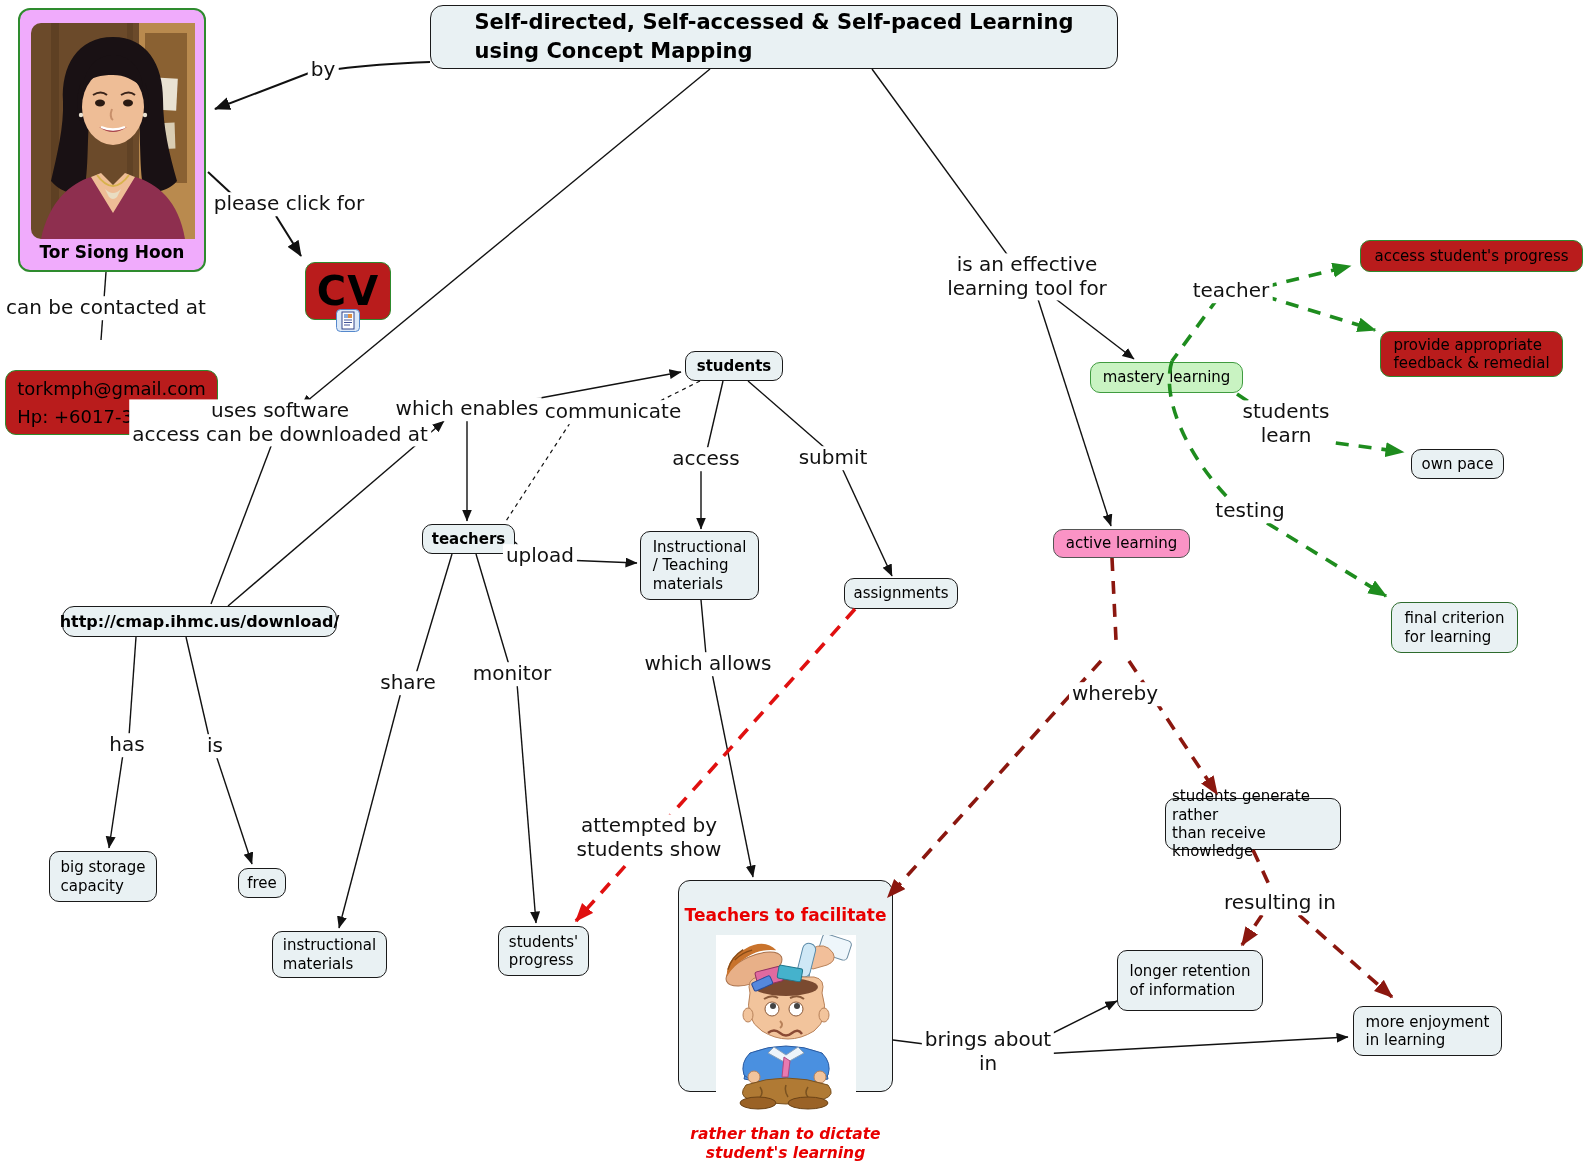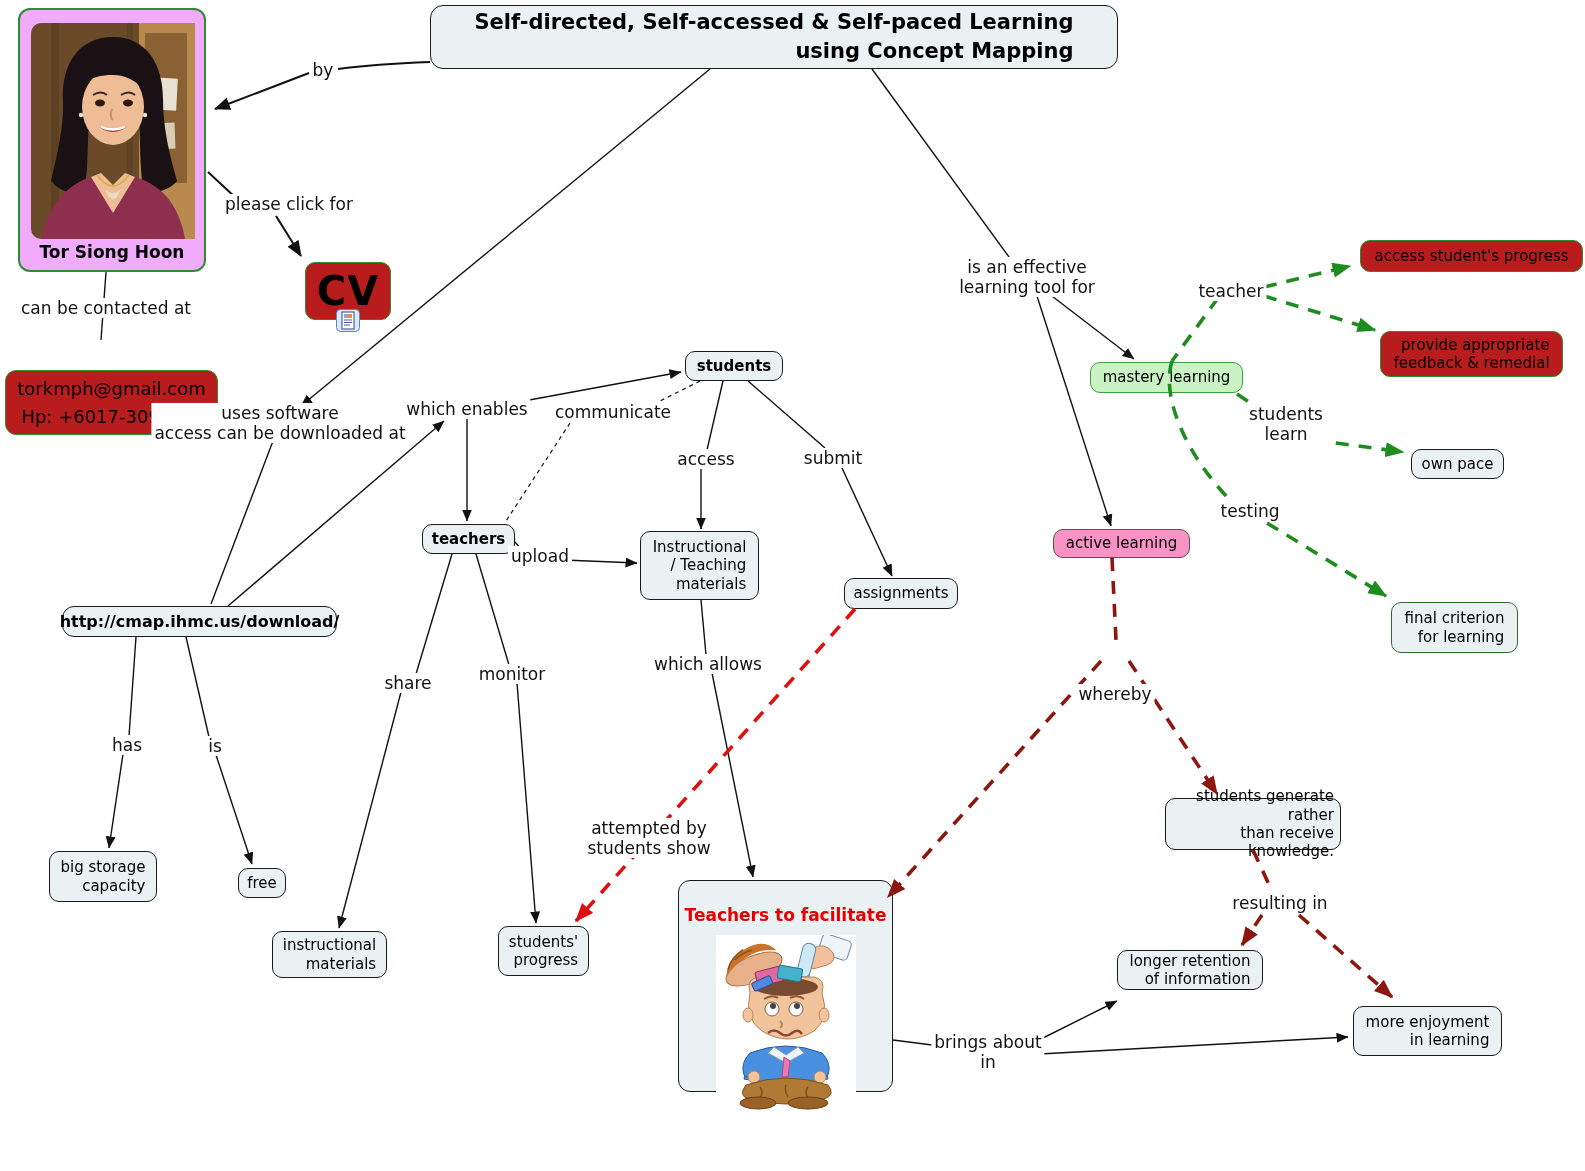--- a/index.html
+++ b/index.html
@@ -1,25 +1,25 @@
 <!DOCTYPE html>
 <html><head>
 <meta charset="utf-8">
 <style>
   html,body{margin:0;padding:0;}
   body{width:1585px;height:1171px;position:relative;background:#ffffff;
        font-family:"DejaVu Sans","Liberation Sans",sans-serif;overflow:hidden;}
   #wires{position:absolute;left:0;top:0;width:1585px;height:1171px;z-index:3;pointer-events:none;}
   .n{position:absolute;box-sizing:border-box;background:#e9f1f3;border:1px solid #1a1a1a;
-     border-radius:10px;color:#000;font-size:15px;line-height:1.22;text-align:right;
+     border-radius:10px;color:#000;font-size:15px;line-height:1.22;text-align:left;
      display:flex;align-items:center;justify-content:center;white-space:pre-line;z-index:2;padding:2px 6px;}
   .bold{font-weight:bold;}
   .gb{border:1.6px solid #2e8b2e;background:#b91c1c;}
   .lbl{position:absolute;transform:translate(-50%,-50%);background:#ffffff;color:#111;
-       font-size:17px;line-height:1.18;text-align:center;white-space:pre-line;z-index:4;padding:0 3px;}
+       font-size:20px;line-height:1.18;text-align:center;white-space:pre-line;z-index:4;padding:0 3px;}
   .title{font-size:21px;font-weight:bold;border-radius:13px;line-height:1.4;}
   .mastery{background:#c9f3c2;border:1.6px solid #3f9b3f;}
   .active{background:#fa93c5;border:1.3px solid #555;}
   .urlnode{font-weight:bold;font-size:16px;border-radius:12px;}
   .photoBox{position:absolute;left:18px;top:8px;width:188px;height:264px;box-sizing:border-box;
     background:#f0abfc;border:2px solid #2e8b2e;border-radius:12px;z-index:2;}
   .photoBox .name{position:absolute;left:0;right:0;bottom:8px;text-align:center;font-weight:bold;font-size:17px;color:#000;}
   .contact{font-size:18px;line-height:1.55;border-radius:11px;}
   .cv{font-size:40px;font-weight:bold;letter-spacing:1px;border-radius:10px;}
   .cvicon{position:absolute;left:336px;top:309px;width:24px;height:23px;z-index:5;}
@@ -189,21 +189,21 @@
 <div class="n mastery" style="left:1090px;top:362px;width:153px;height:31px;">mastery learning</div>
 <div class="n active" style="left:1053px;top:529px;width:137px;height:29px;">active learning</div>
 <div class="n gb" style="left:1360px;top:240px;width:223px;height:32px;">access student's progress</div>
 <div class="n gb" style="left:1380px;top:331px;width:183px;height:46px;">provide appropriate
 feedback &amp; remedial</div>
 <div class="n" style="left:1411px;top:449px;width:93px;height:30px;">own pace</div>
 <div class="n final" style="left:1391px;top:602px;width:127px;height:51px;">final criterion
 for learning</div>
 <div class="n" style="left:1165px;top:798px;width:176px;height:52px;">students generate rather
 than receive knowledge.</div>
-<div class="n" style="left:1117px;top:950px;width:146px;height:40px;">longer retention
+<div class="n" style="left:1117px;top:950px;width:146px;height:61px;">longer retention
 of information</div>
 <div class="n" style="left:1353px;top:1006px;width:149px;height:50px;">more enjoyment
 in learning</div>
 
 <div class="fac">
   <div class="fh">Teachers to facilitate</div>
   <div class="fimg">
     <svg width="140" height="178" viewBox="0 0 140 178">
       <rect width="140" height="178" fill="#ffffff"></rect>
 
@@ -245,20 +245,22 @@
       <circle cx="38" cy="142" r="6" fill="#f2c49c" stroke="#b8825a"></circle>
       <circle cx="104" cy="142" r="6" fill="#f2c49c" stroke="#b8825a"></circle>
 
       <path d="M30,150 q40,-14 82,0 q8,10 -4,14 q-38,10 -76,0 q-10,-4 -2,-14 z" fill="#b07a34" stroke="#7a5220"></path>
       <path d="M44,152 q4,6 0,10 M70,150 q-2,6 2,12 M92,152 q-4,6 0,10" stroke="#7a5220" stroke-width="1.5" fill="none"></path>
 
       <ellipse cx="42" cy="168" rx="18" ry="6" fill="#9a6226" stroke="#6a4216"></ellipse>
       <ellipse cx="92" cy="168" rx="20" ry="6" fill="#9a6226" stroke="#6a4216"></ellipse>
     </svg>
   </div>
+  <div class="fn">rather than to dictate
+student's learning</div>
 </div>
 
 <div class="lbl" style="left:323px;top:70px;">by</div>
 <div class="lbl" style="left:289px;top:204px;">please click for</div>
 <div class="lbl" style="left:106px;top:308px;">can be contacted at</div>
 <div class="lbl" style="left:280px;top:423px;">uses software
 access can be downloaded at</div>
 <div class="lbl" style="left:467px;top:409px;">which enables</div>
 <div class="lbl" style="left:613px;top:412px;">communicate</div>
 <div class="lbl" style="left:706px;top:459px;">access</div>

